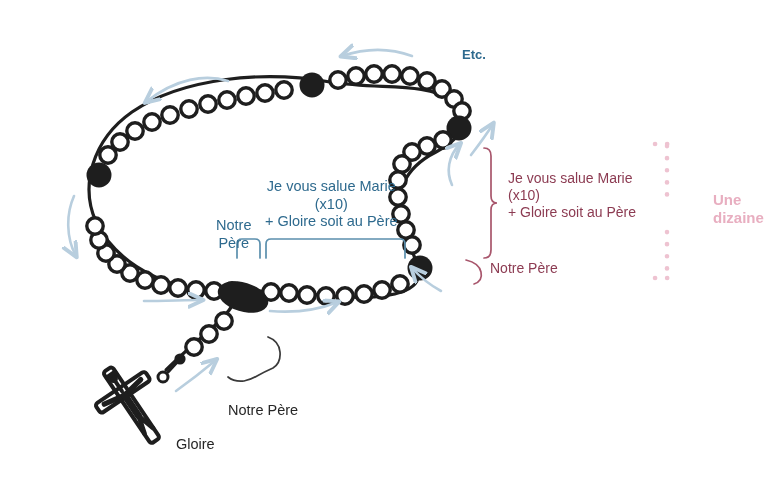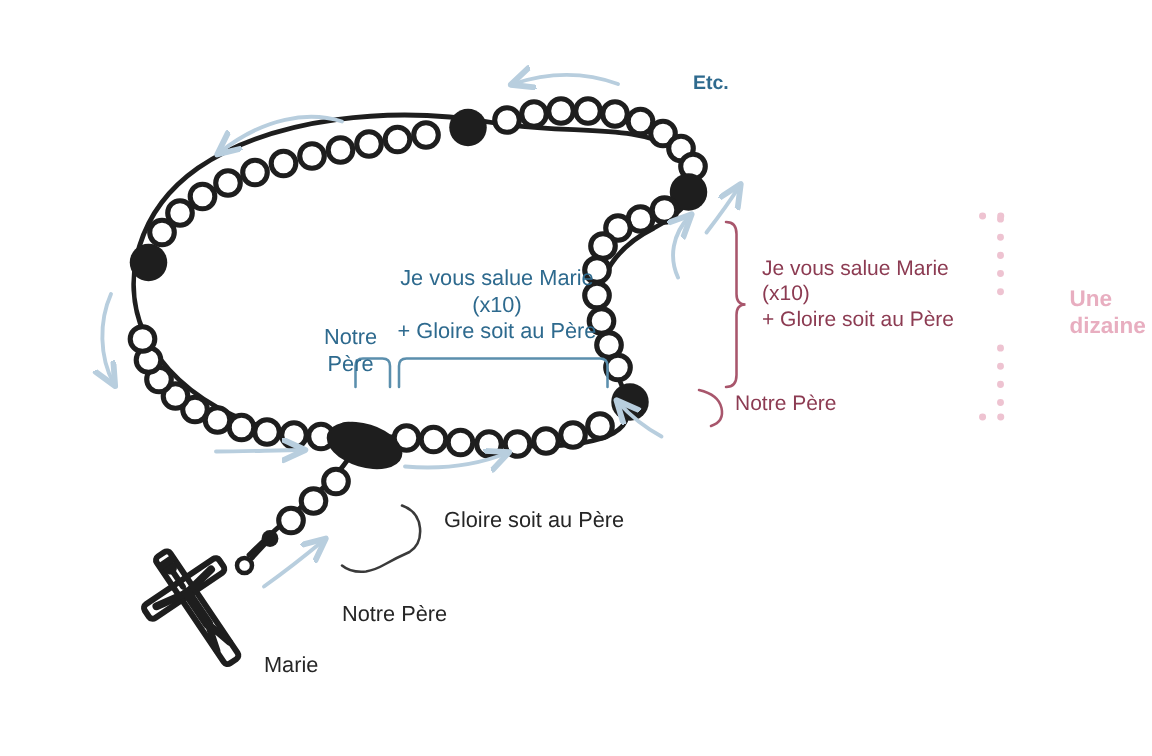--- a/index.html
+++ b/index.html
@@ -175,20 +175,19 @@
 
   <div class="lbl maroon" style="left:508px;top:170px;font-size:14px;">Je vous salue Marie
 (x10)
 + Gloire soit au Père</div>
 
   <div class="lbl maroon" style="left:490px;top:260px;font-size:14px;">Notre Père</div>
 
   <div class="lbl pink b" style="left:679px;top:191px;font-size:15px;margin-left:34px;">Une
 dizaine</div>
 
-  <div class="lbl dark" style="left:296px;top:339px;font-size:14.5px;">Gloire soit au Père</div>
 
 
   <div class="lbl dark" style="left:228px;top:402px;font-size:14.5px;">Notre Père</div>
 
-  <div class="lbl dark" style="left:176px;top:436px;font-size:14.5px;">Marie</div>
+  <div class="lbl dark" style="left:176px;top:436px;font-size:14.5px;">Gloire</div>
 
 </div>
 
 </body></html>

